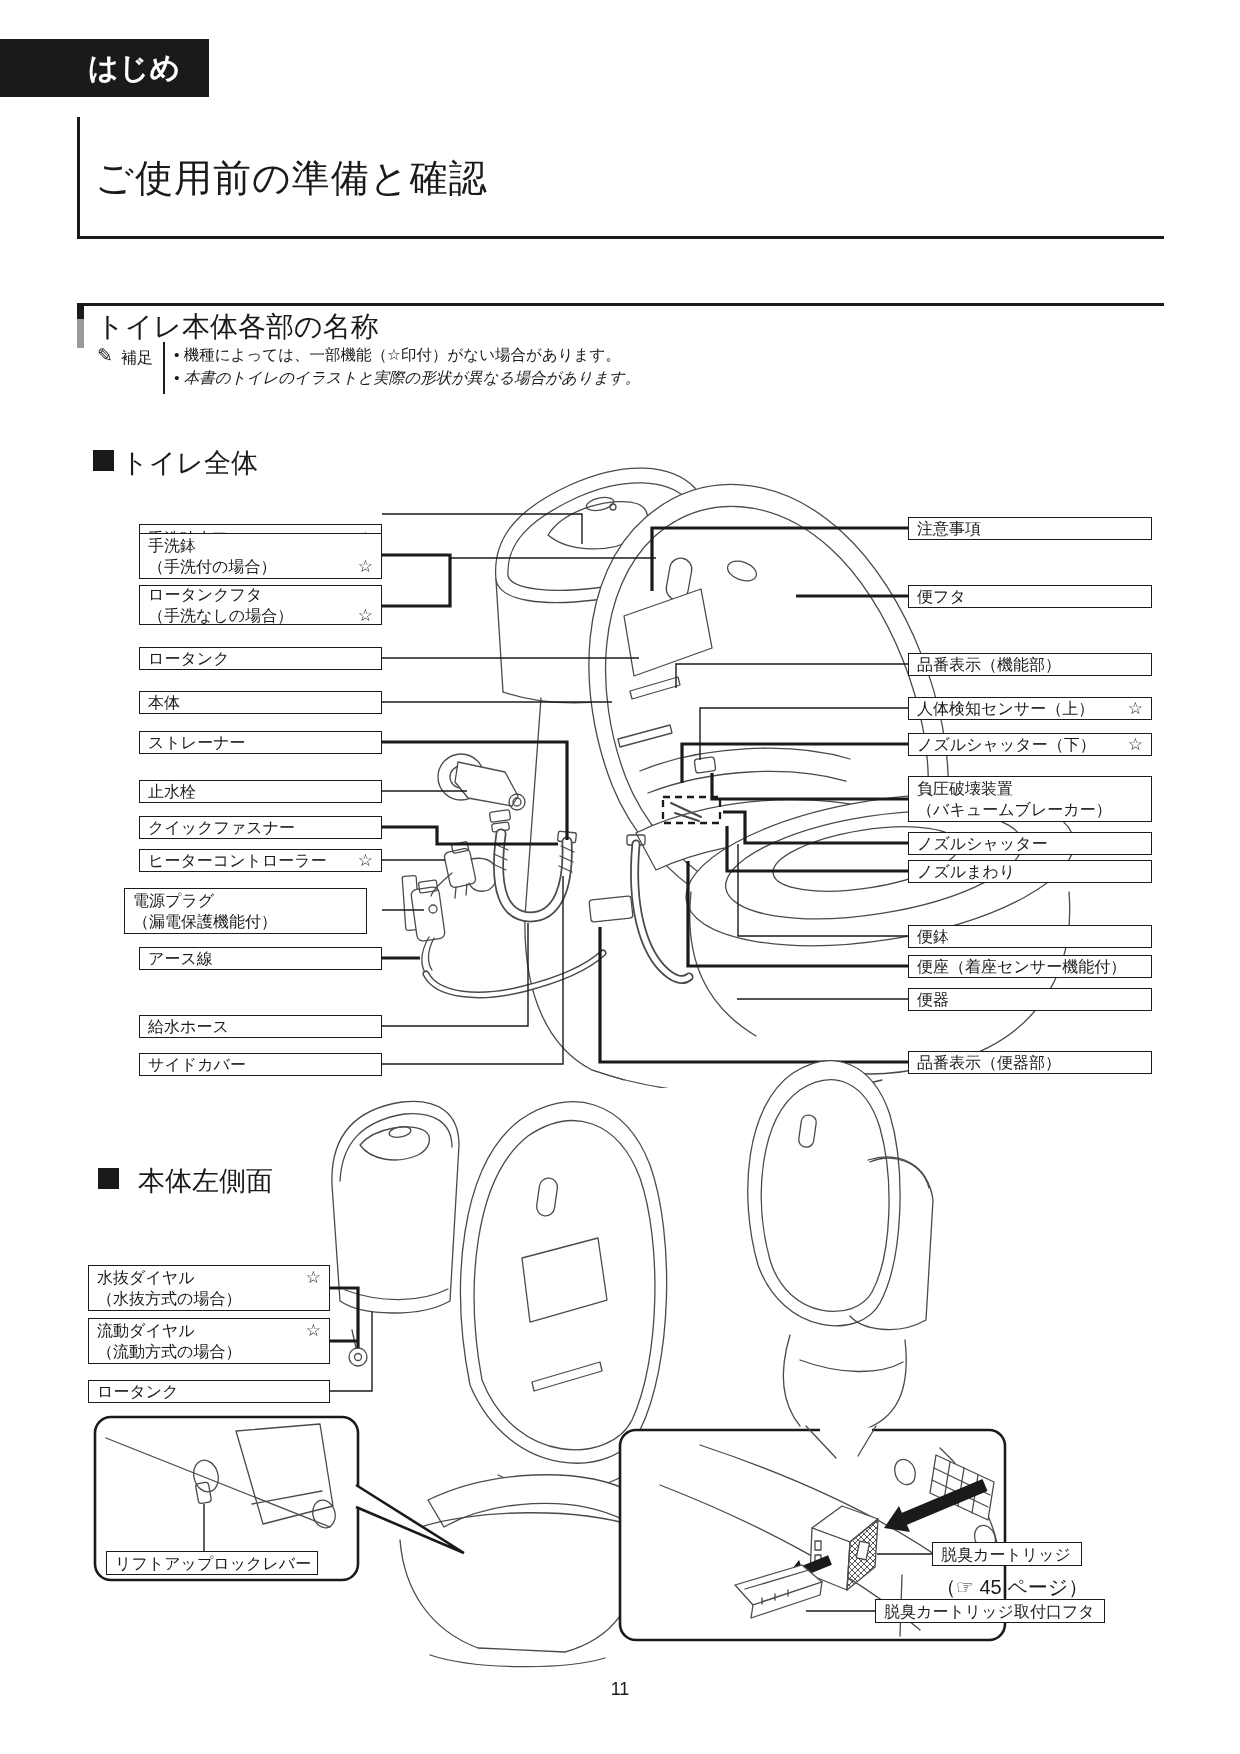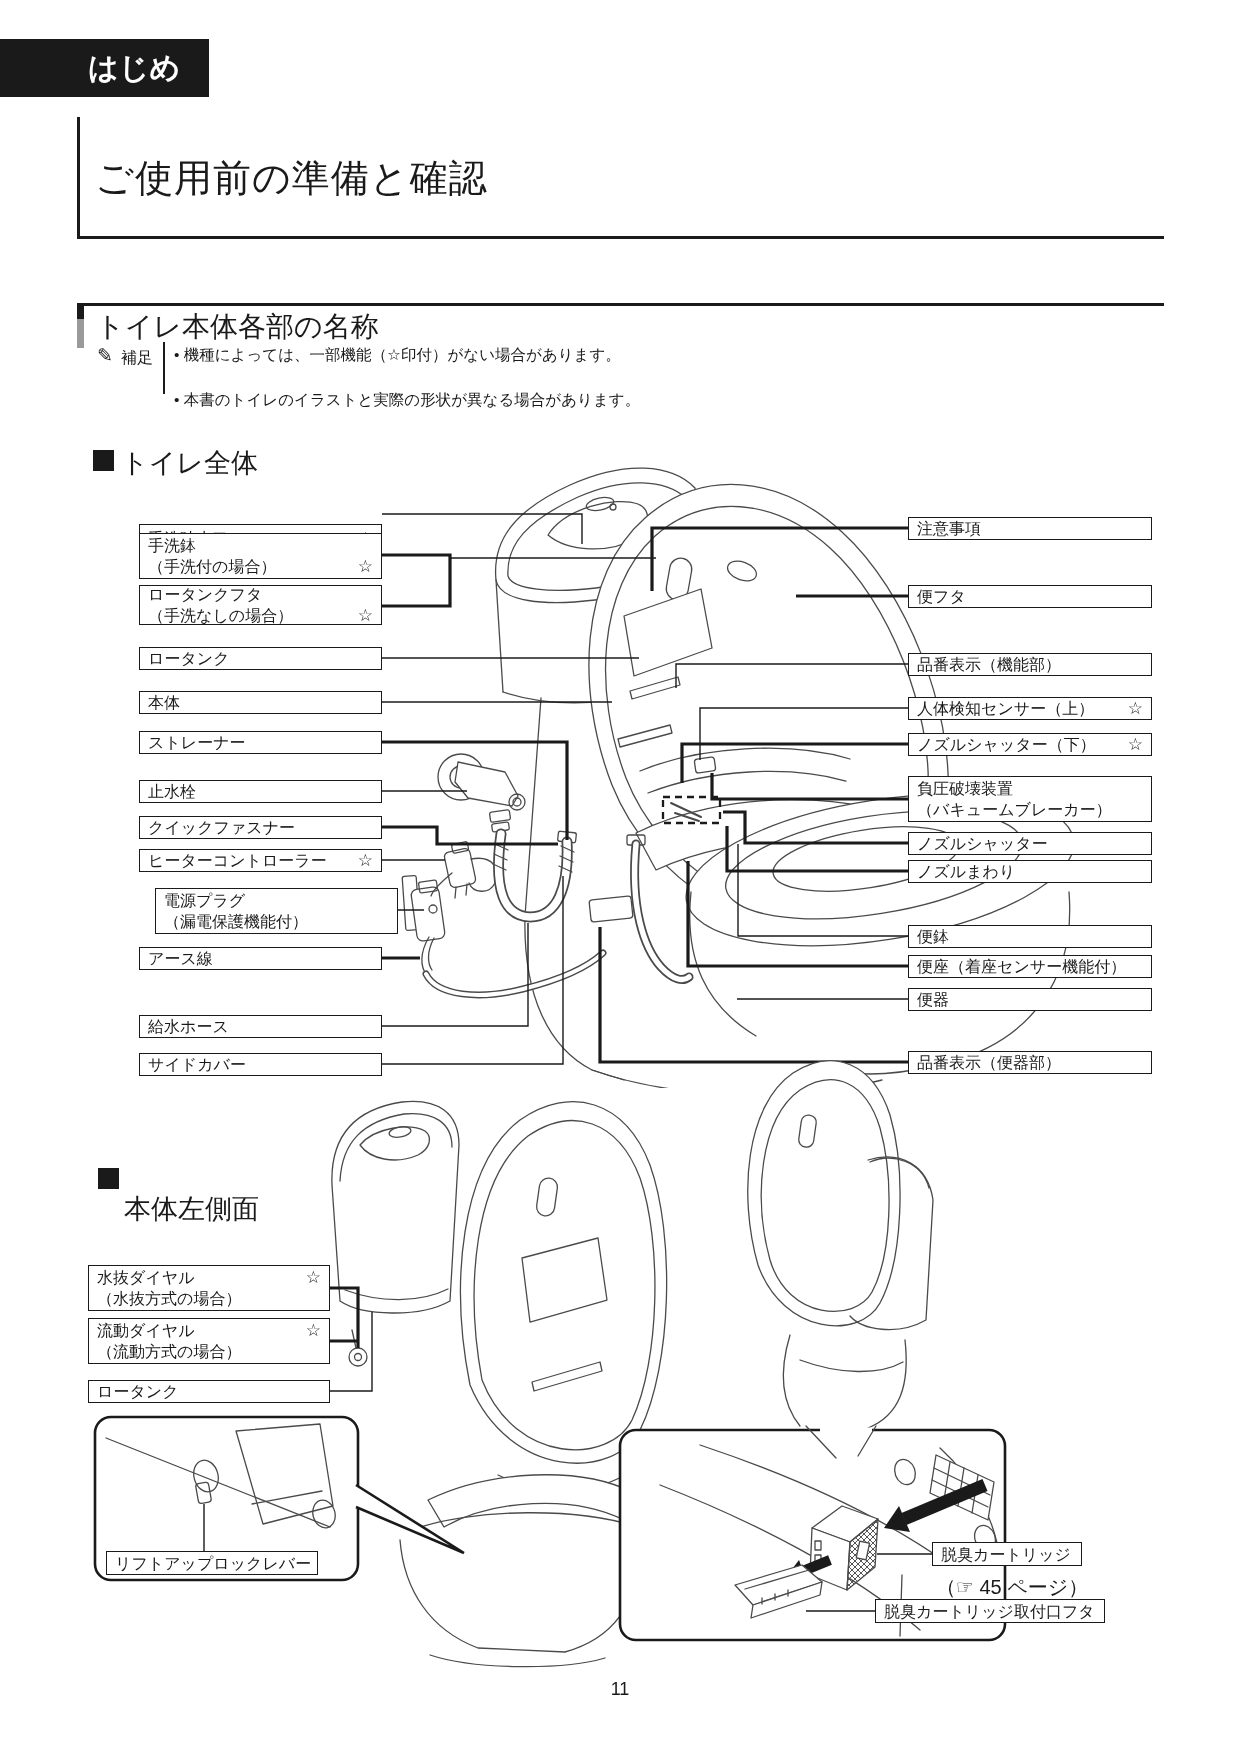--- a/index.html
+++ b/index.html
@@ -50,21 +50,21 @@
 
 <div class="abs hr2"></div>
 <div class="abs acc1"></div>
 <div class="abs acc2"></div>
 <div class="abs sec-title">トイレ本体各部の名称</div>
 
 <div class="abs note-icon">✎</div>
 <div class="abs note-label">補足</div>
 <div class="abs note-div"></div>
 <div class="abs note-b" style="top:343px;">• 機種によっては、一部機能（☆印付）がない場合があります。</div>
-<div class="abs note-b" style="top:388px;">• 本書のトイレのイラストと実際の形状が異なる場合があります。</div>
+<div class="abs note-b" style="top:366px;font-style:italic;">• 本書のトイレのイラストと実際の形状が異なる場合があります。</div>
 
 <div class="abs sq" style="left:93px;top:450px;"></div>
 <div class="abs h2" style="left:121px;top:445px;">トイレ全体</div>
 
 <svg width="1240" height="648" viewBox="0 0 1240 648" style="top:440px">
   <g class="art">
     <path d="M496,140 C492,100 515,70 570,45 C625,20 672,24 695,48 L702,100 C700,128 655,152 595,160 C545,166 500,162 496,140 Z"></path>
     <path d="M508,136 C506,104 528,80 578,57 C626,36 666,40 686,58 L690,98 C686,120 648,141 596,148 C552,153 512,150 508,136"></path>
     <path d="M548,95 C565,68 615,56 638,64 C652,70 650,88 636,98 C610,114 568,112 548,95 Z"></path>
     <ellipse cx="600" cy="64" rx="14" ry="6" transform="rotate(-12 600 64)"></ellipse>
@@ -207,21 +207,21 @@
   <div class="row">
       <span>クイックファスナー</span>
     </div>
 </div>
 <div class="lbl" style="left:139px;top:849px;width:243px;height:23px">
   <div class="row">
       <span>ヒーターコントローラー</span>
       <span class="star">☆</span>
     </div>
 </div>
-<div class="lbl" style="left:155px;top:888px;width:243px;height:46px">
+<div class="lbl" style="left:124px;top:888px;width:243px;height:46px">
   <div class="row">
       <span>電源プラグ</span>
     </div>
   <div class="row">
       <span>（漏電保護機能付）</span>
     </div>
 </div>
 <div class="lbl" style="left:139px;top:947px;width:243px;height:23px">
   <div class="row">
       <span>アース線</span>
@@ -298,21 +298,21 @@
       <span>便器</span>
     </div>
 </div>
 <div class="lbl" style="left:908px;top:1051px;width:244px;height:23px">
   <div class="row">
       <span>品番表示（便器部）</span>
     </div>
 </div>
 
 <div class="abs sq" style="left:98px;top:1168px;"></div>
-<div class="abs h2" style="left:124px;top:1163px;margin-top:28px;">本体左側面</div>
+<div class="abs h2" style="left:138px;top:1163px;">本体左側面</div>
 
 <svg width="1240" height="660" viewBox="0 0 1240 660" style="top:1030px">
   <defs>
     <pattern id="xh" width="6" height="6" patternUnits="userSpaceOnUse">
       <path d="M0,0 L6,6 M6,0 L0,6" stroke="#555" stroke-width="1"></path>
     </pattern>
   </defs>
 
   <g class="art">
     <path d="M332,155 C330,105 356,79 402,72 C438,68 459,83 459,115 L450,271 C420,288 362,286 340,271 Z"></path>

